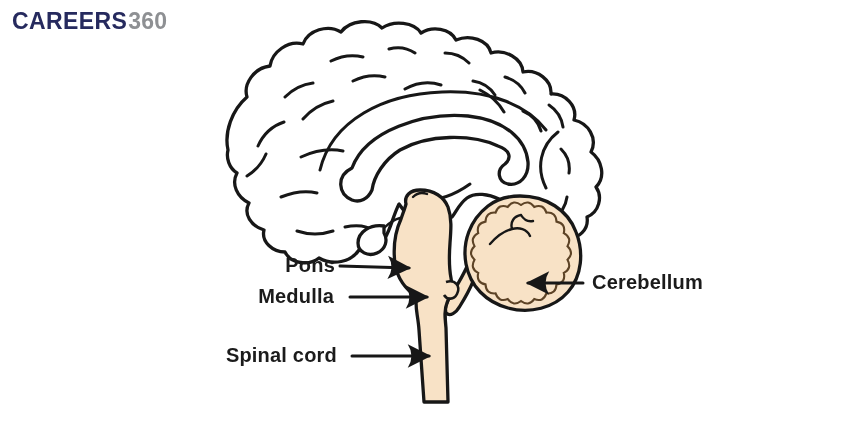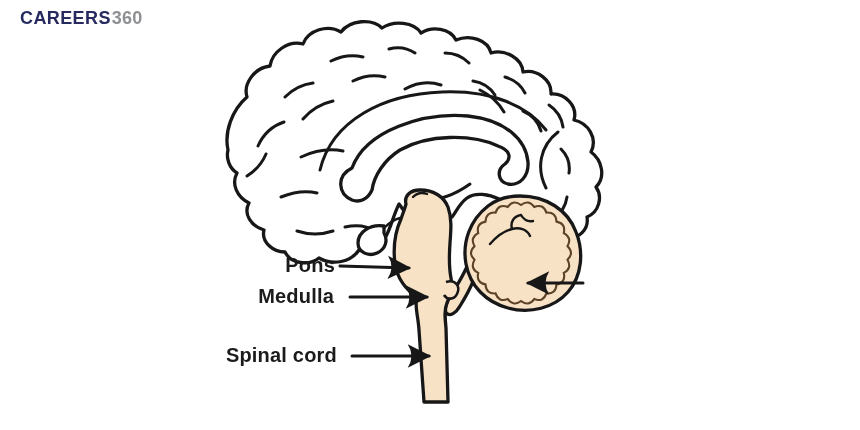--- a/index.html
+++ b/index.html
@@ -13,22 +13,22 @@
   }
   *{box-sizing:border-box}
   html,body{margin:0;padding:0}
   body{
     width:860px;height:430px;background:var(--bg);
     font-family:"Liberation Sans",sans-serif;
     overflow:hidden;
   }
   .canvas{position:relative;width:860px;height:430px;background:var(--bg)}
   .logo{
-    position:absolute;left:20px;top:8px;
-    font-size:18px;font-weight:800;letter-spacing:.4px;
+    position:absolute;left:12px;top:8px;
+    font-size:23px;font-weight:800;letter-spacing:.4px;
     color:var(--logo-primary);white-space:nowrap;
   }
   .logo .num{color:var(--logo-secondary);font-weight:600;margin-left:1px;letter-spacing:.2px}
   svg.brain{position:absolute;left:0;top:0;width:860px;height:430px}
   .whitefill{fill:#ffffff;stroke:var(--outline);stroke-width:3.3;stroke-linejoin:round}
   .peach{fill:var(--highlight);stroke:var(--outline);stroke-width:3.3;stroke-linejoin:round}
   .sulci{fill:none;stroke:var(--outline);stroke-width:3;stroke-linecap:round}
   .thin{fill:none;stroke:var(--outline);stroke-width:2.4;stroke-linecap:round}
   .scallop{fill:none;stroke:var(--scallop);stroke-width:2.1;stroke-linecap:round}
   .leader{fill:none;stroke:var(--outline);stroke-width:3;stroke-linecap:round}
@@ -154,14 +154,15 @@
 
     <path class="leader" marker-end="url(#arrow)" d="M340,266 L409,268"></path>
     <path class="leader" marker-end="url(#arrow)" d="M350,297 L427,297"></path>
     <path class="leader" marker-end="url(#arrow)" d="M352,356 L429,356"></path>
     <path class="leader" marker-end="url(#arrow)" d="M583,283 L528,283"></path>
   </svg>
 
   <div class="lbl" style="right:525px;top:254px">Pons</div>
   <div class="lbl" style="right:523px;top:344px">Spinal cord</div>
   <div class="lbl" style="right:526px;top:285px">Medulla</div>
+  <div class="lbl" style="left:592px;top:271px">Cerebellum</div>
 
 </div>
 
 </body></html>

